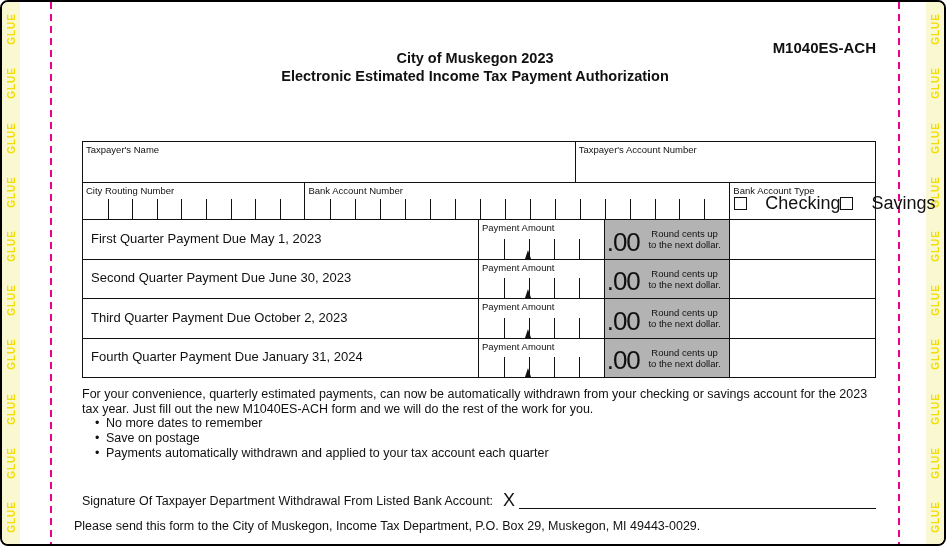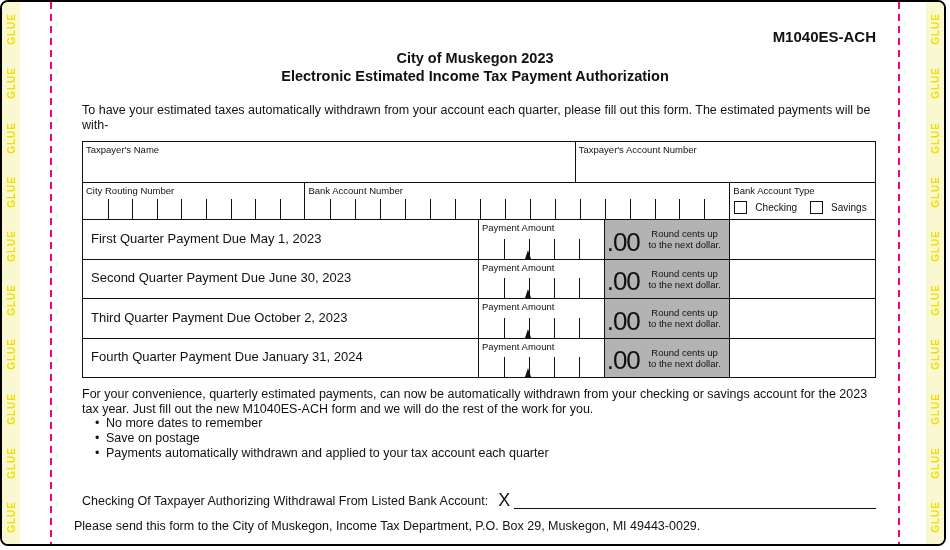--- a/index.html
+++ b/index.html
@@ -20,21 +20,21 @@
     writing-mode:vertical-rl; transform:rotate(180deg);
     font-size:10px; font-weight:bold; letter-spacing:1px;
   }
   .perf-line{
     position:absolute; top:0; bottom:0; width:2px;
     background:repeating-linear-gradient(to bottom, var(--pink) 0 7px, transparent 7px 12px);
   }
   .perf-line.left{left:48px;}
   .perf-line.right{left:896px;}
   
-  .form-id{position:absolute; top:26px; right:68px; font-size:15px; font-weight:bold;}
+  .form-id{position:absolute; top:37px; right:68px; font-size:15px; font-weight:bold;}
   .titles{position:absolute; top:47px; left:80px; width:786px; text-align:center;
           font-size:14.5px; font-weight:bold; line-height:18px;}
   .intro{position:absolute; top:101px; left:80px; width:798px; font-size:12.5px; line-height:14.5px;}
   
   .form-table{position:absolute; top:139px; left:80px; width:794px; border:1.5px solid #111; box-sizing:border-box;}
   .trow{display:flex; border-top:1px solid #111; box-sizing:border-box;}
   .trow:first-child{border-top:none;}
   .tcell{position:relative; border-right:1px solid #111; box-sizing:border-box;}
   .tcell:last-child{border-right:none;}
   .cell-label{position:absolute; top:2px; left:3px; font-size:9.5px; white-space:nowrap;text-align:right;}
@@ -52,21 +52,21 @@
   .comb{position:absolute; left:0; right:0; bottom:0; height:22px;}
   .comb-tick{position:absolute; bottom:0; width:1px; height:20px; background:#111;}
   .comb-tick.comma::after{
     content:''; position:absolute; bottom:0; left:-3.5px; width:0; height:0;
     border-left:3.5px solid transparent; border-right:3.5px solid transparent;
     border-bottom:9px solid #111;
   }
   
   .type-boxes{position:absolute; left:4px; right:2px; bottom:5px; display:flex; align-items:center;}
   .checkbox{width:13px; height:13px; border:1.5px solid #111; box-sizing:border-box; background:#fff; flex:none;}
-  .cb-label{font-size:10px; margin-left:8px; white-space:nowrap;}
+  .cb-label{font-size:18px; margin-left:18px; white-space:nowrap;}
   .cb-gap{width:13px;}
   
   .cents{font-size:26px; line-height:1; align-self:flex-end; padding:0 0 4px 2px; letter-spacing:-1px;}
   .round-note{font-size:9.5px; line-height:11px; align-self:center; text-align:center; flex:1; padding-right:0;}
   
   .convenience{position:absolute; top:385px; left:80px; width:800px; font-size:12.5px; line-height:14.5px;}
   .bullets{position:absolute; top:414px; left:93px; font-size:12.5px; line-height:15.2px;}
   .bullet-item{display:flex;}
   .bullet-dot{width:11px;}
   .signature-row{position:absolute; top:489px; left:80px; width:794px; display:flex; align-items:flex-end;}
@@ -106,21 +106,20 @@
     </div>
   <div class="perf-line left"></div>
   <div class="perf-line right"></div>
 
   <div class="form-id">M1040ES-ACH</div>
   <div class="titles">
     <div>City of Muskegon 2023</div>
     <div>Electronic Estimated Income Tax Payment Authorization</div>
   </div>
   <div class="intro">
-    <div>To have your estimated taxes automatically withdrawn from your account each quarter, please fill out this form. The estimated payments will be with-</div>
   </div>
 
   <div class="form-table">
 
     <div class="trow row-head1">
       <div class="tcell c-name">
         <span class="cell-label">Taxpayer's Name</span>
       </div>
       <div class="tcell c-acct">
         <span class="cell-label">Taxpayer's Account Number</span>
@@ -279,20 +278,20 @@
       <span class="bullet-dot">•</span>
       <span>Save on postage</span>
     </div>
     <div class="bullet-item">
       <span class="bullet-dot">•</span>
       <span>Payments automatically withdrawn and applied to your tax account each quarter</span>
     </div>
   </div>
 
   <div class="signature-row">
-    <span class="sig-label">Checking Of Taxpayer Authorizing Withdrawal From Listed Bank Account:</span>
+    <span class="sig-label">Signature Of Taxpayer Department Withdrawal From Listed Bank Account:</span>
     <span class="sig-x">X</span>
     <span class="sig-line"></span>
   </div>
 
   <div class="mailing">Please send this form to the City of Muskegon, Income Tax Department, P.O. Box 29, Muskegon, MI 49443-0029.</div>
 
 </div>
 
 </body></html>

